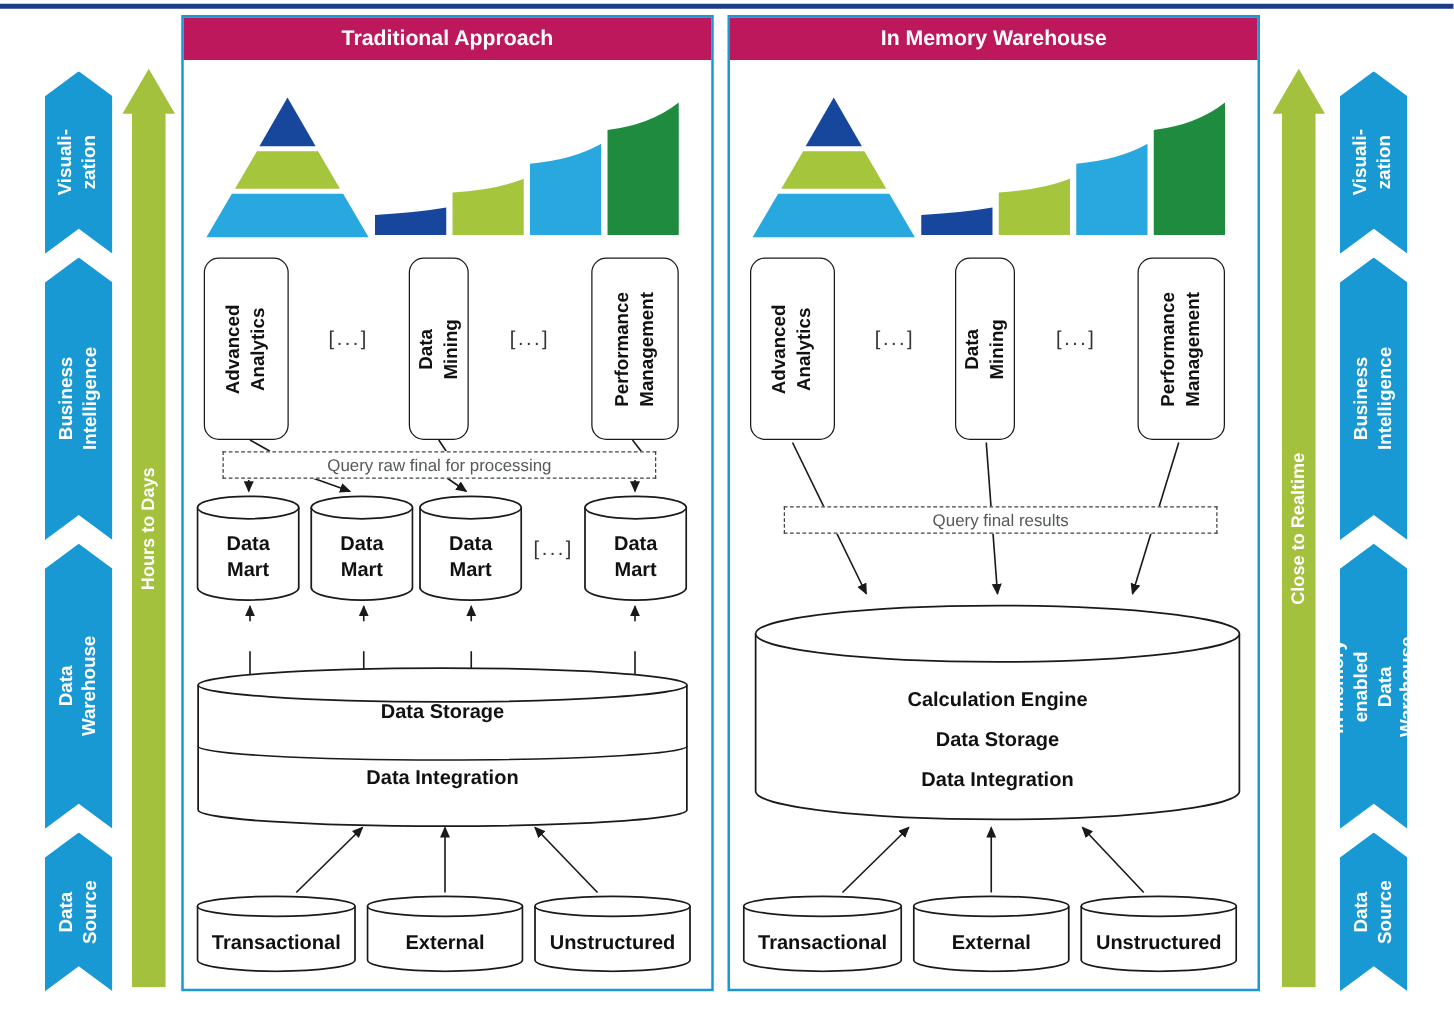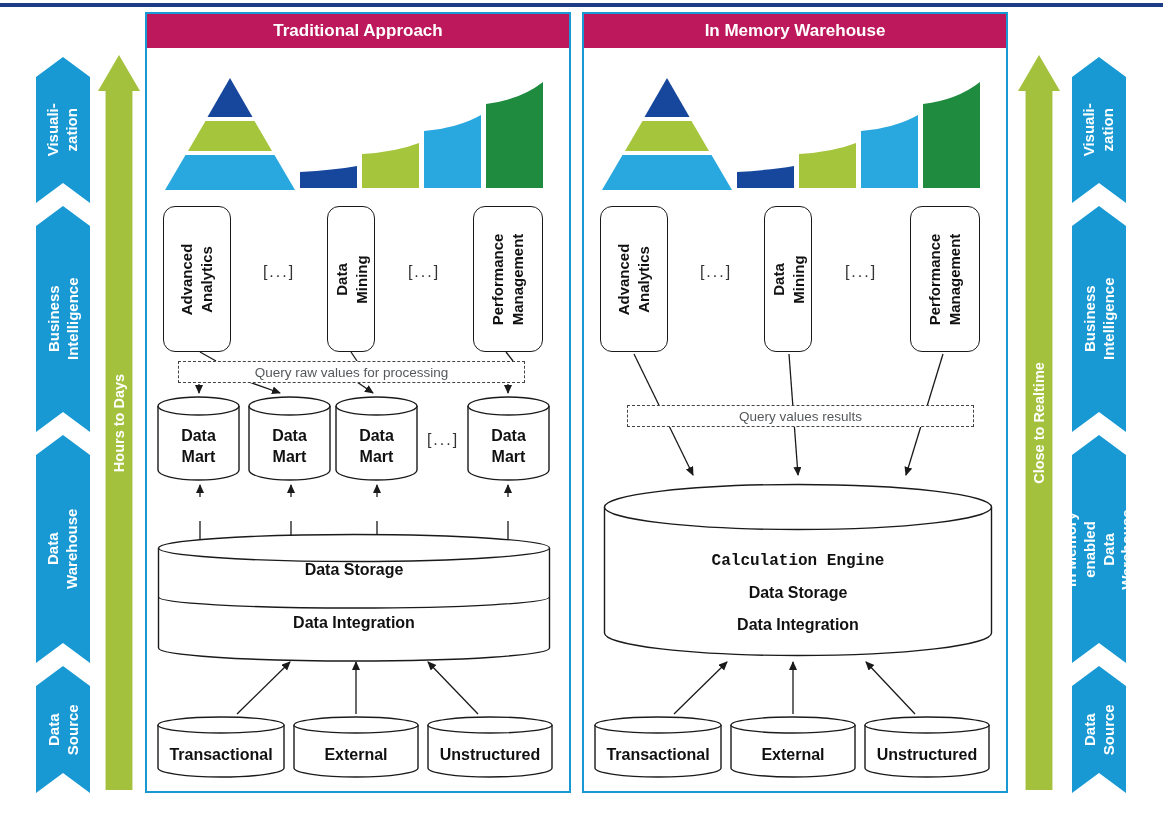--- a/index.html
+++ b/index.html
@@ -165,21 +165,21 @@
   <div class="abs gap" style="left:255px;top:258px;width:48px;height:28px;">[...]</div>
   <div class="abs tool" style="left:327px;top:206px;width:48px;height:146px;">
     <span class="rot">Data Mining</span>
   </div>
   <div class="abs gap" style="left:400px;top:258px;width:48px;height:28px;">[...]</div>
   <div class="abs tool" style="left:473px;top:206px;width:70px;height:146px;">
     <span class="rot">Performance
 Management</span>
   </div>
 
-  <div class="abs dashed" style="left:178px;top:361px;width:347px;height:22px;">Query raw values for processing</div>
+  <div class="abs dashed" style="left:178px;top:361px;width:347px;height:22px;">Query raw final for processing</div>
 
   <div class="cylwrap" style="left:157px;top:396px;width:83px;height:85px;">
     <svg width="83" height="85" viewBox="0 0 83 85">
       <path class="shape-stroke" d="M1,10 L1,74 A40.5,10 0 0 0 82,74 L82,10"></path>
       <ellipse class="shape-stroke" cx="41.5" cy="10" rx="40.5" ry="9"></ellipse>
     </svg>
     <div class="cyl-label cyl-center" style="top:8px;bottom:0;">Data
 Mart</div>
   </div>
   <div class="cylwrap" style="left:248px;top:396px;width:83px;height:85px;">
@@ -261,28 +261,28 @@
   <div class="abs gap" style="left:692px;top:258px;width:48px;height:28px;">[...]</div>
   <div class="abs tool" style="left:764px;top:206px;width:48px;height:146px;">
     <span class="rot">Data Mining</span>
   </div>
   <div class="abs gap" style="left:837px;top:258px;width:48px;height:28px;">[...]</div>
   <div class="abs tool" style="left:910px;top:206px;width:70px;height:146px;">
     <span class="rot">Performance
 Management</span>
   </div>
 
-  <div class="abs dashed" style="left:627px;top:405px;width:347px;height:22px;">Query values results</div>
+  <div class="abs dashed" style="left:627px;top:405px;width:347px;height:22px;">Query final results</div>
 
   <div class="cylwrap" style="left:603px;top:483px;width:390px;height:180px;">
     <svg width="390" height="180" viewBox="0 0 390 180">
       <path class="shape-stroke" d="M1.5,24 L1.5,150 A193.5,22.5 0 0 0 388.5,150 L388.5,24"></path>
       <ellipse class="shape-stroke" cx="195" cy="24" rx="193.5" ry="22.5"></ellipse>
     </svg>
-    <div class="cyl-label" style="top:68px;font-family:Liberation Mono, monospace;">Calculation Engine</div>
+    <div class="cyl-label" style="top:68px;">Calculation Engine</div>
     <div class="cyl-label" style="top:100px;">Data Storage</div>
     <div class="cyl-label" style="top:132px;">Data Integration</div>
   </div>
 
   <div class="cylwrap" style="left:594px;top:716px;width:128px;height:62px;">
     <svg width="128" height="62" viewBox="0 0 128 62">
       <path class="shape-stroke" d="M1,9 L1,52 A63,9 0 0 0 127,52 L127,9"></path>
       <ellipse class="shape-stroke" cx="64" cy="9" rx="63" ry="8"></ellipse>
     </svg>
     <div class="cyl-label cyl-center" style="top:8px;bottom:0;">Transactional</div>

